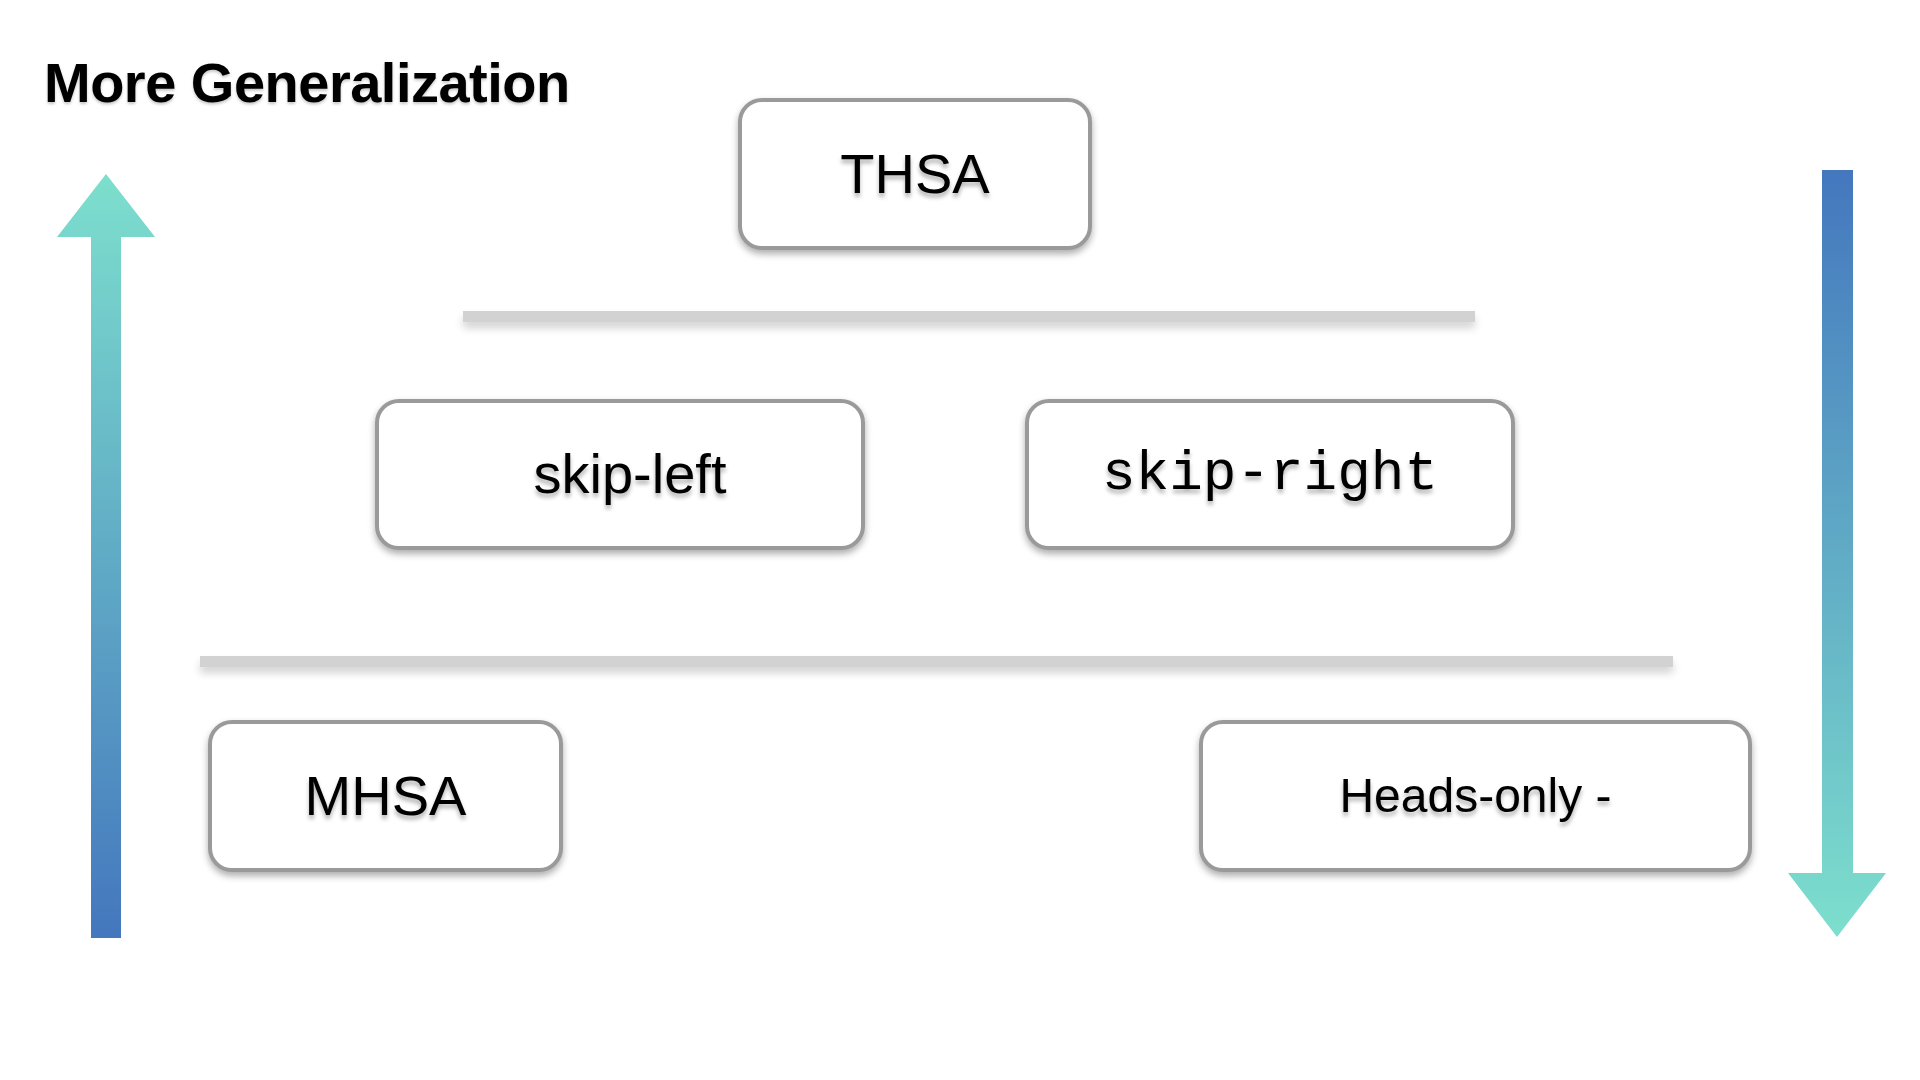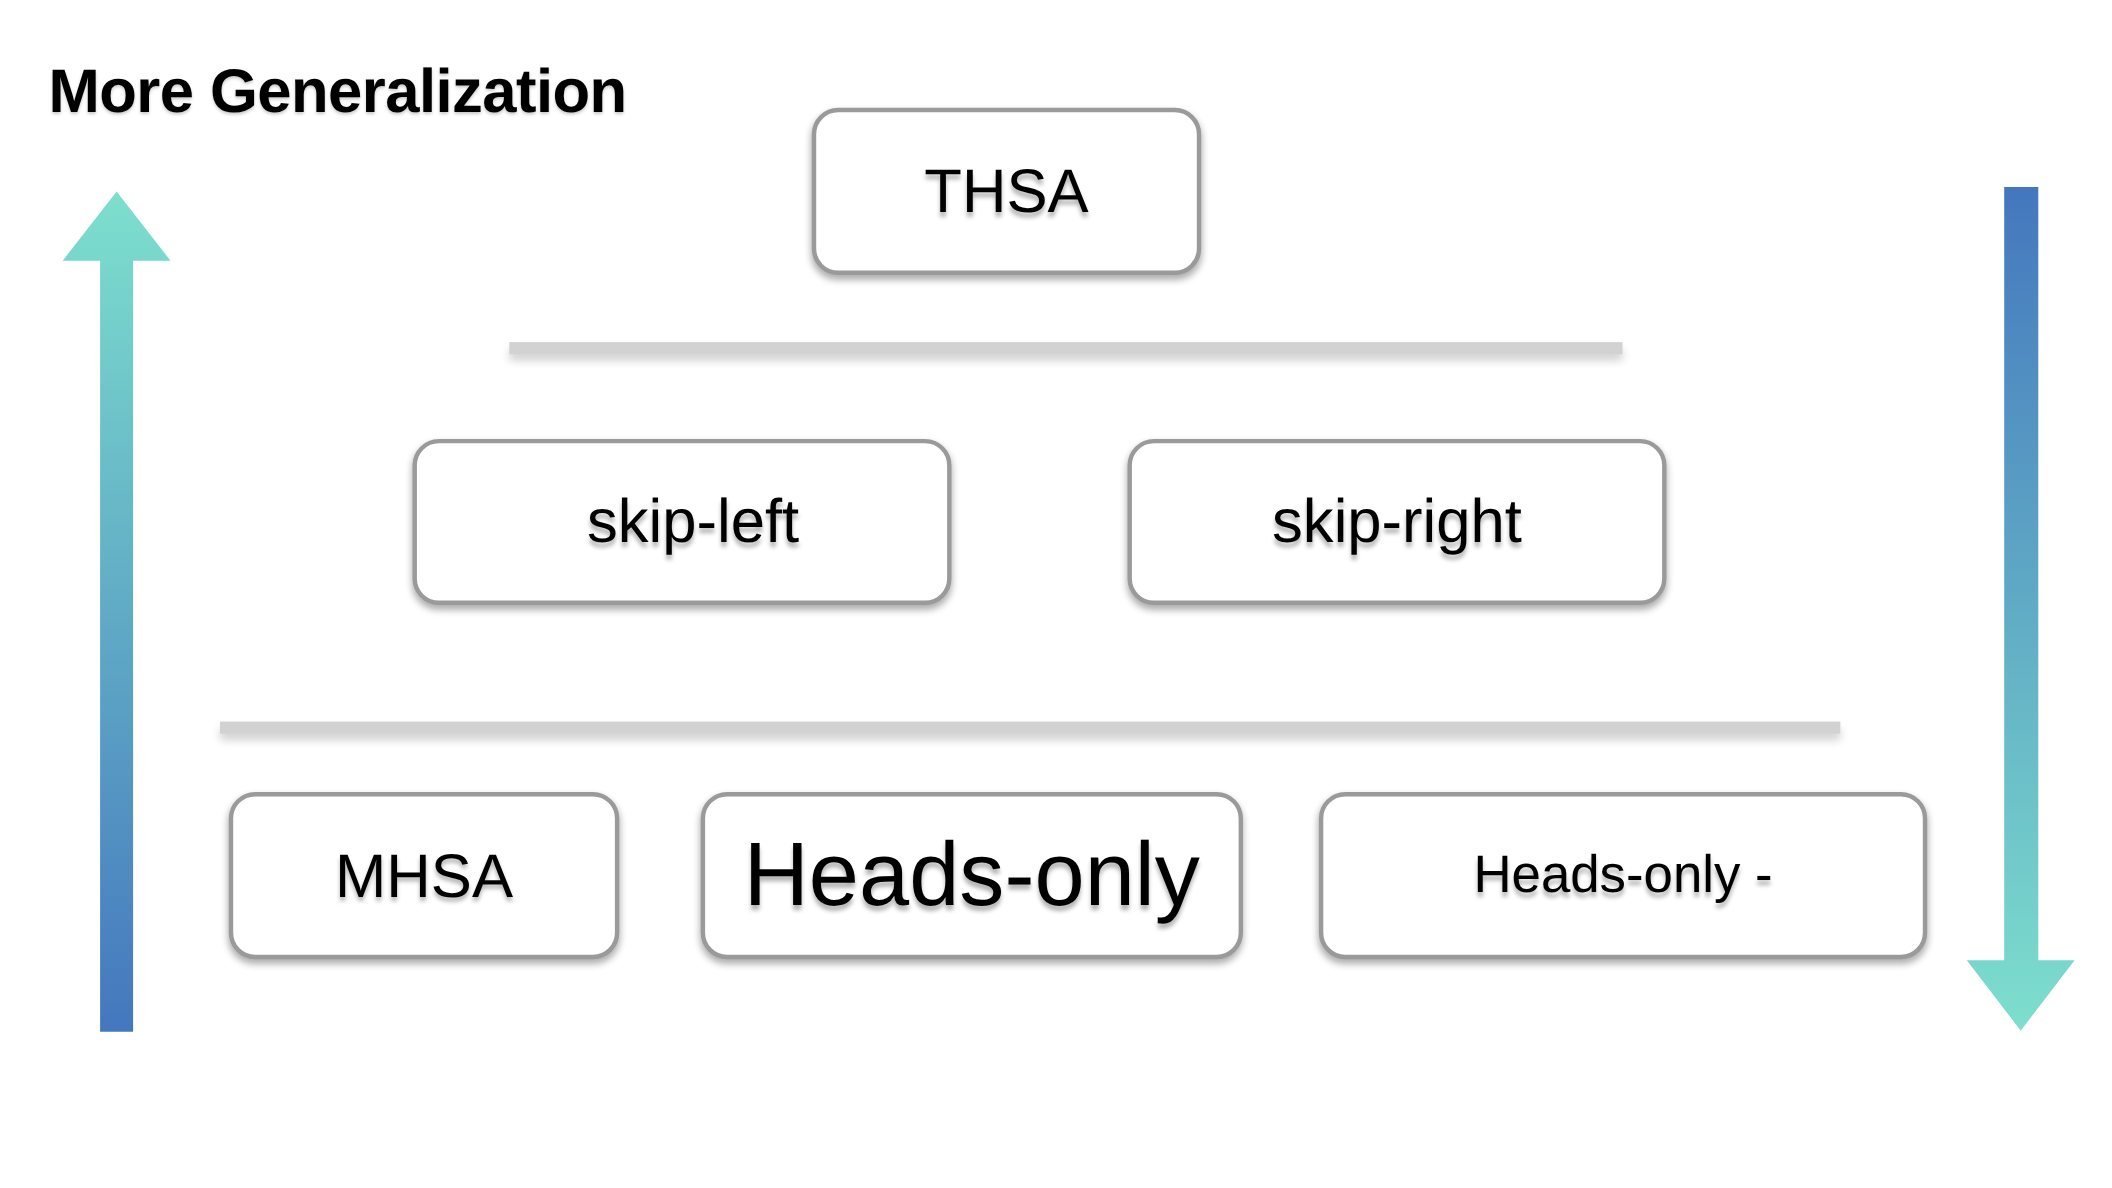--- a/index.html
+++ b/index.html
@@ -41,21 +41,21 @@
     align-items: center;
     justify-content: center;
     text-align: center;
     font-size: 56px;
     line-height: 1.05;
     text-shadow: 0 4px 4px rgba(0,0,0,0.30);
     white-space: nowrap;
   }
   .node-thsa       { left: 738px;  top: 98px;  width: 354px; height: 152px; }
   .node-skip-left  { left: 375px;  top: 399px; width: 490px; height: 151px; padding-left: 20px; }
-  .node-skip-right { left: 1025px; top: 399px; width: 490px; height: 151px; }
+  .node-skip-right { left: 1025px; top: 399px; width: 490px; height: 151px; font-family: Liberation Mono, monospace; }
   .node-mhsa       { left: 208px;  top: 720px; width: 355px; height: 152px; align-items: center; }
   .node-heads-only { left: 637px;  top: 720px; width: 493px; height: 152px; font-size: 82px; }
   .node-heads-only-trainable {
     left: 1199px; top: 720px; width: 553px; height: 152px;
     font-size: 48px; line-height: 1.1;
   }
 
   .divider {
     position: absolute;
     height: 11px;
@@ -110,21 +110,18 @@
   <div class="node node-skip-right">
     <span>skip-right</span>
   </div>
 
   <div class="divider divider-2"></div>
 
   <div class="node node-mhsa">
     <span>MHSA</span>
   </div>
 
-  <div class="node node-heads-only">
-    <span>Heads-only</span>
-  </div>
 
   <div class="node node-heads-only-trainable">
     <span>Heads-only -</span>
   </div>
 
 </div>
 
 </body></html>

